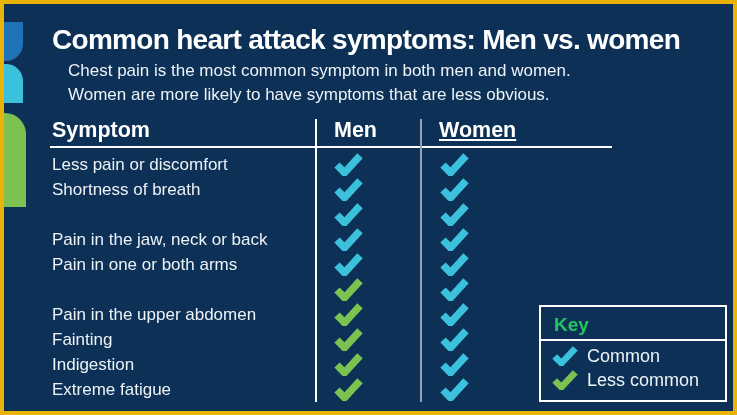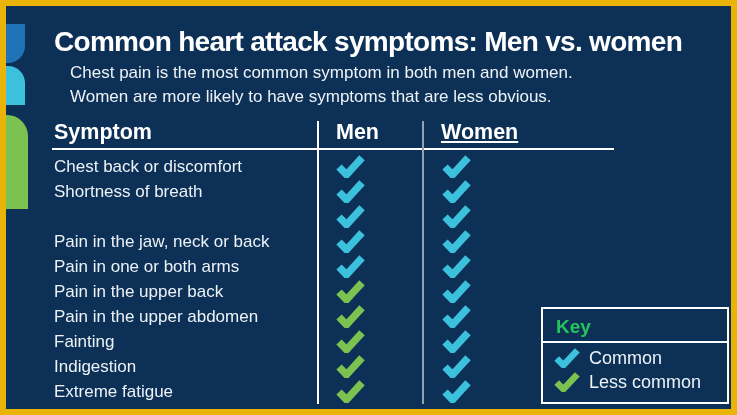--- a/index.html
+++ b/index.html
@@ -10,21 +10,21 @@
     --gray:#94A2B0;
     --txt:#EDF2F7;
   }
   *{margin:0;padding:0;box-sizing:border-box;}
   html,body{background:#444;}
   body{font-family:"Liberation Sans",sans-serif;}
   .canvas{
     position:relative;
     width:737px;height:415px;
     background:var(--bg);
-    border:6px solid #eab308;
+    border:4px solid #eab308;
     overflow:hidden;
   }
   
   .deco{position:absolute;left:0;}
   .deco-blue{top:18px;width:19px;height:39px;background:var(--blue);border-bottom-right-radius:17px;}
   .deco-cyan{top:60px;width:19px;height:39px;background:var(--cyan);border-top-right-radius:17px;}
   .deco-green{top:109px;width:22px;height:94px;background:var(--green);border-top-right-radius:21px;}
 
   .title{
     position:absolute;left:48px;top:21px;
@@ -89,21 +89,21 @@
   <div class="col-header ch-symptom">Symptom</div>
   <div class="col-header ch-men">Men</div>
   <div class="col-header ch-women">Women</div>
 
   <div class="header-rule"></div>
   <div class="vline vline1"></div>
   <div class="vline vline2"></div>
 
   <div id="rows">
       <div class="trow" style="top: 148px;">
-        <div class="sym">Chest back or discomfort</div>
+        <div class="sym">Less pain or discomfort</div>
         <span class="check men common">
           <svg viewBox="0 0 29 23" preserveAspectRatio="none">
             <polyline points="3,12 10.5,19.7 26,2.8" fill="none" stroke-width="7.4"></polyline>
           </svg>
         </span>
         <span class="check women common">
           <svg viewBox="0 0 29 23" preserveAspectRatio="none">
             <polyline points="3,12 10.5,19.7 26,2.8" fill="none" stroke-width="7.4"></polyline>
           </svg>
         </span>
@@ -153,21 +153,20 @@
             <polyline points="3,12 10.5,19.7 26,2.8" fill="none" stroke-width="7.4"></polyline>
           </svg>
         </span>
         <span class="check women common">
           <svg viewBox="0 0 29 23" preserveAspectRatio="none">
             <polyline points="3,12 10.5,19.7 26,2.8" fill="none" stroke-width="7.4"></polyline>
           </svg>
         </span>
       </div>
       <div class="trow" style="top: 273px;">
-        <div class="sym">Pain in the upper back</div>
         <span class="check men less_common">
           <svg viewBox="0 0 29 23" preserveAspectRatio="none">
             <polyline points="3,12 10.5,19.7 26,2.8" fill="none" stroke-width="7.4"></polyline>
           </svg>
         </span>
         <span class="check women common">
           <svg viewBox="0 0 29 23" preserveAspectRatio="none">
             <polyline points="3,12 10.5,19.7 26,2.8" fill="none" stroke-width="7.4"></polyline>
           </svg>
         </span>

